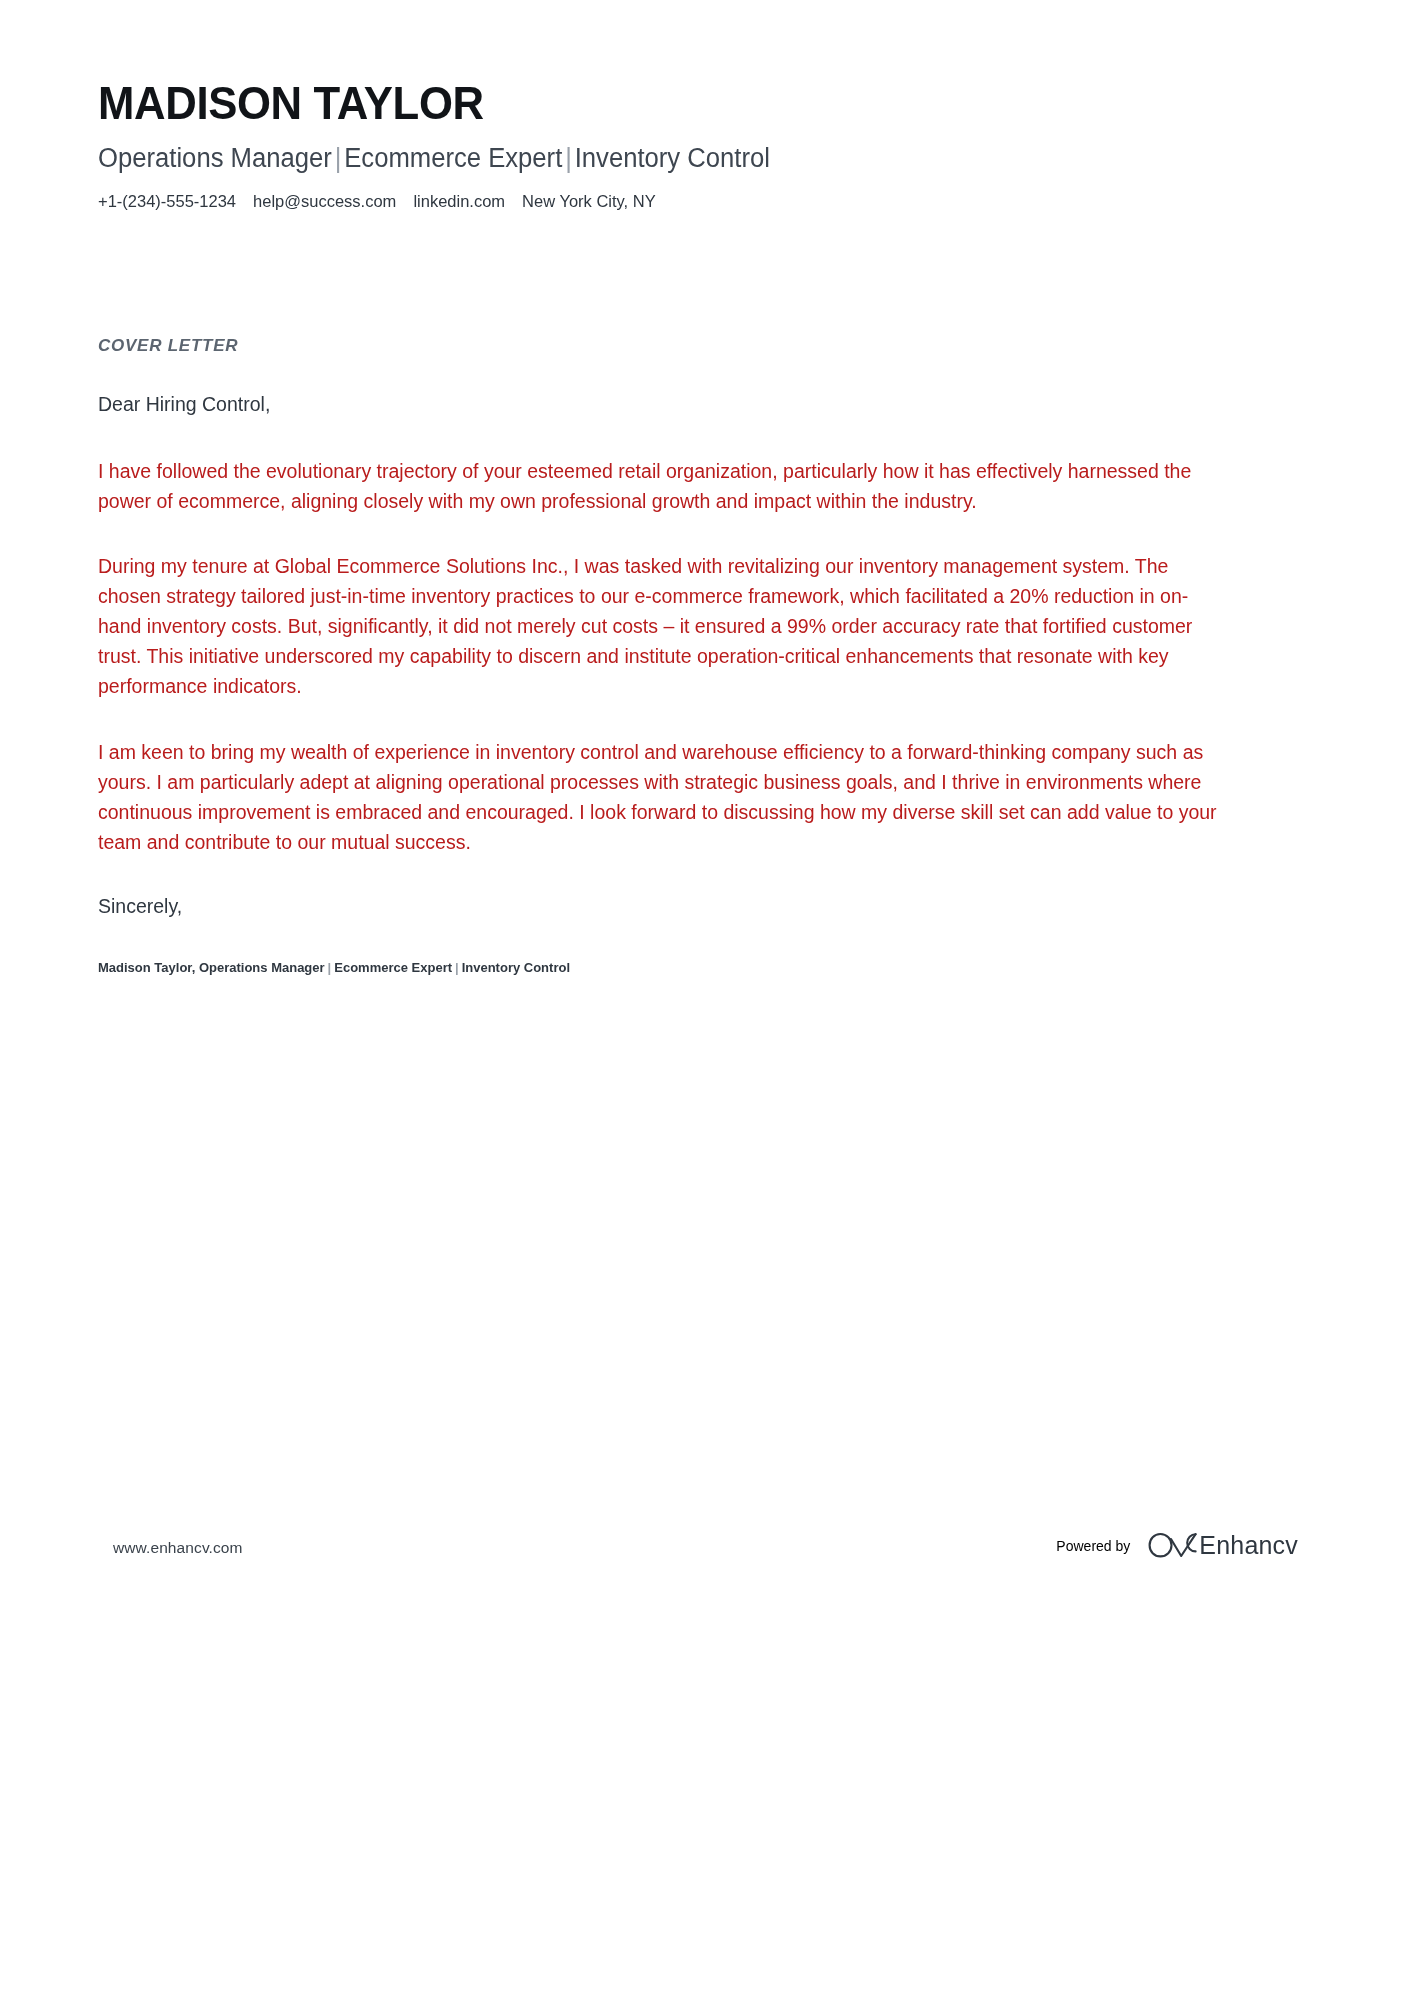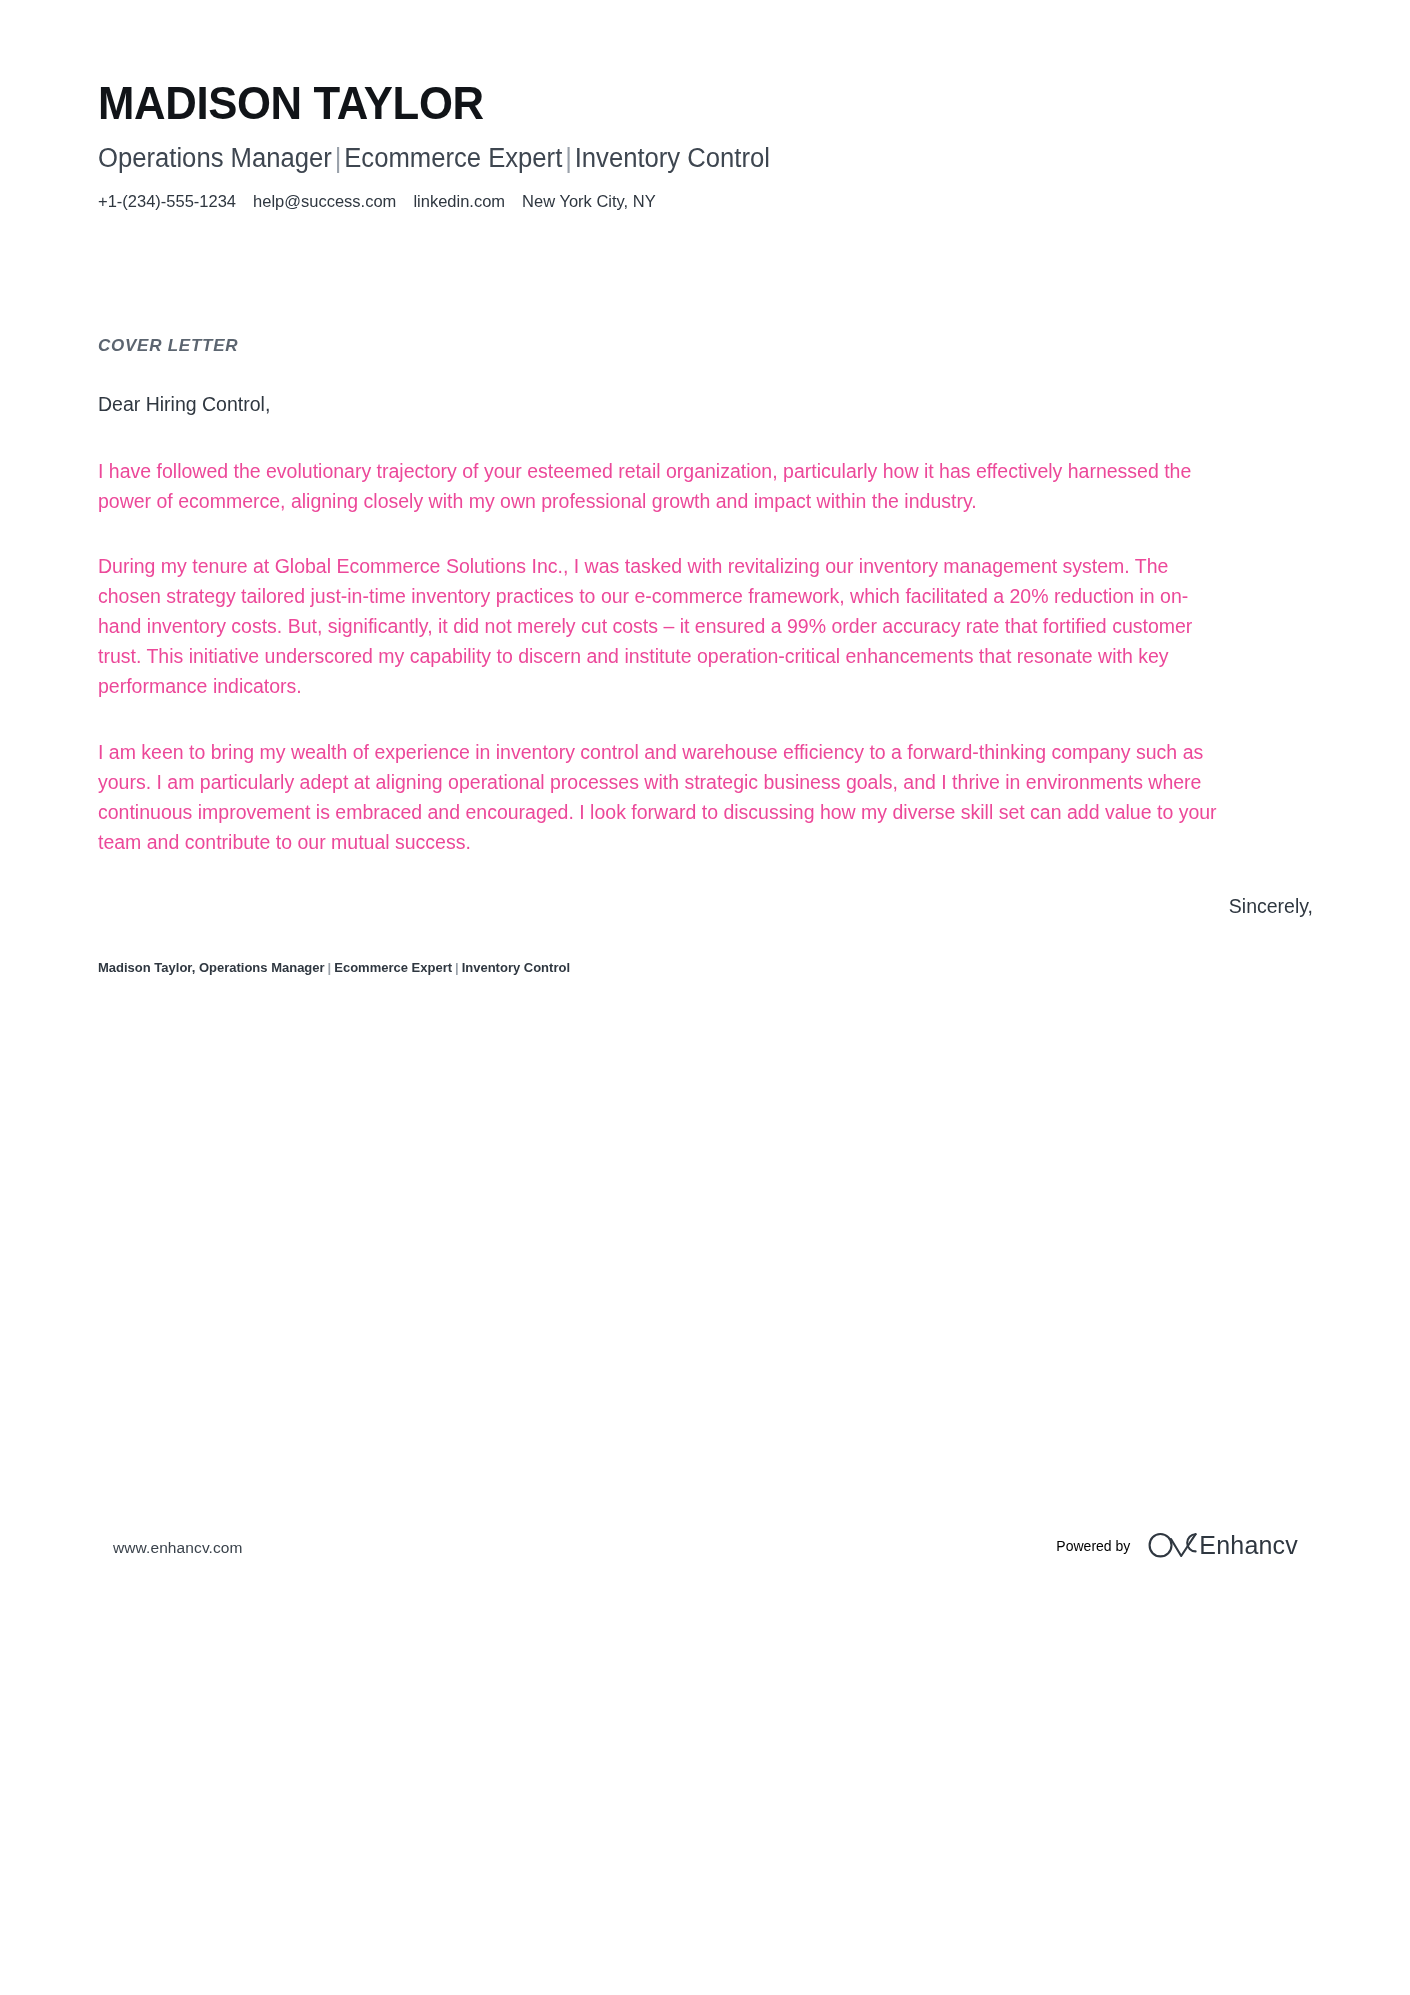--- a/index.html
+++ b/index.html
@@ -94,32 +94,31 @@
   .salutation {
     font-size: 19.5px;
     line-height: 1.52;
     color: #2f3740;
     margin: 0 0 36px 0;
   }
 
   .para {
     font-size: 19.5px;
     line-height: 1.545;
-    color: #ec4899;
+    color: #b91c1c;
     margin: 0 0 35px 0;
     width: 1125px;
     text-align: left;
   }
 
   .closing {
     font-size: 19.5px;
     line-height: 1.52;
     color: #2f3740;
     margin: 0 0 36px 0;
-    text-align: right;
   }
 
   .signature {
     font-size: 13px;
     line-height: 1.52;
     color: #2f3740;
     margin: 0;
     white-space: nowrap;
     font-weight: bold;
   }

